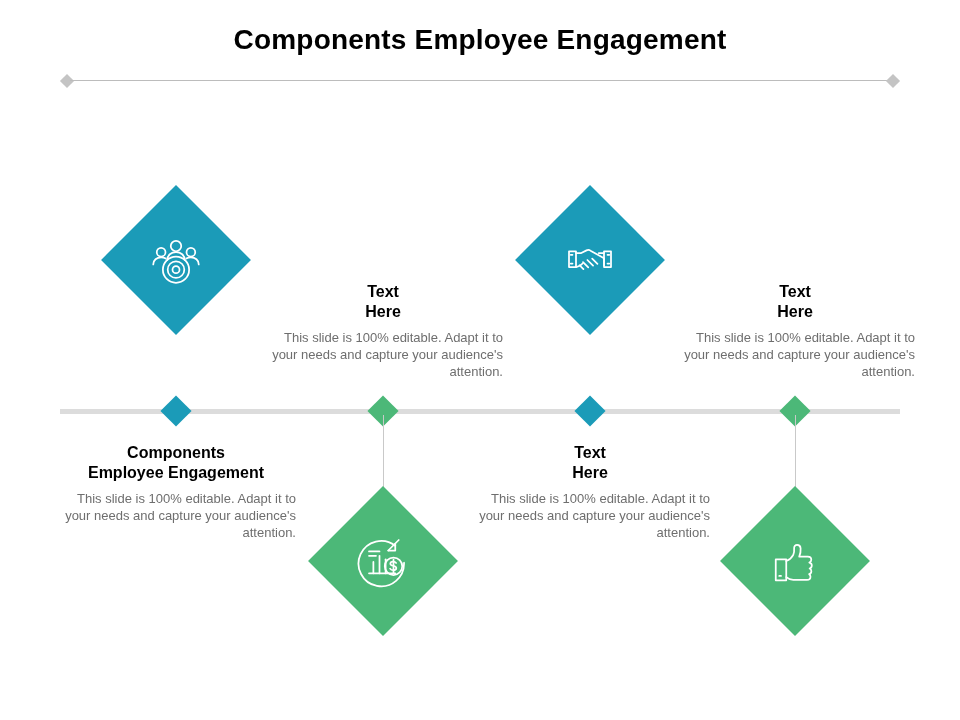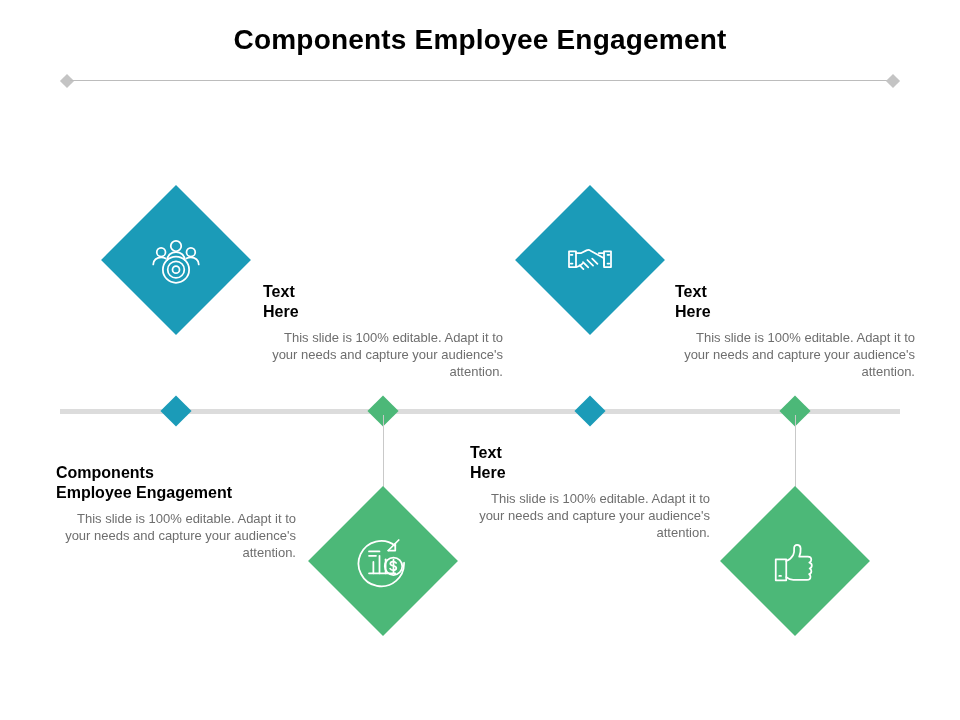--- a/index.html
+++ b/index.html
@@ -89,20 +89,21 @@
     display:block;
   }
   .big-diamond .glyph svg { width:100%; height:100%; display:block; }
 
   
   .textblock { position:absolute; width:240px; }
   .textblock .heading {
     font-size:16px;
     font-weight:bold;
     color:#000000;
+    text-align:center;
     line-height:20px;
     white-space:pre-line;
   }
   .textblock .body {
     margin-top:7px;
     font-size:13px;
     color:#6e6e6e;
     text-align:right;
     line-height:17px;
   }
@@ -134,21 +135,21 @@
         <circle cx="49" cy="23" r="5"></circle>
         <path d="M58 37c0-5-4-8-9-8-2 0-3.8.5-5.2 1.4"></path>
         <circle cx="32" cy="43" r="15"></circle>
         <circle cx="32" cy="43" r="9.5"></circle>
         <circle cx="32" cy="43" r="4"></circle>
       </svg>
     </span>
   </div>
 
   <div class="marker teal"></div>
-  <div class="textblock bottom" style="left:-120px;margin-top:20px;">
+  <div class="textblock bottom" style="left:-120px;">
     <div class="heading">Components
 Employee Engagement</div>
     <div class="body">This slide is 100% editable. Adapt it to your needs and capture your audience's attention.</div>
   </div>
 </div>
 
 <div class="node" style="left:383px;">
   <div class="textblock top" style="left:-120px;">
     <div class="heading">Text
 Here</div>

